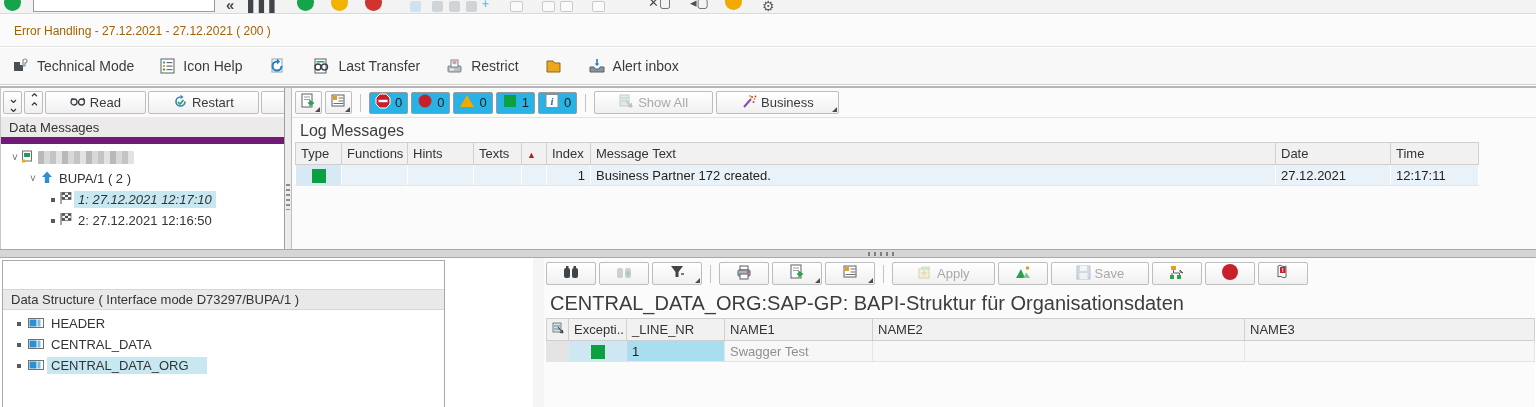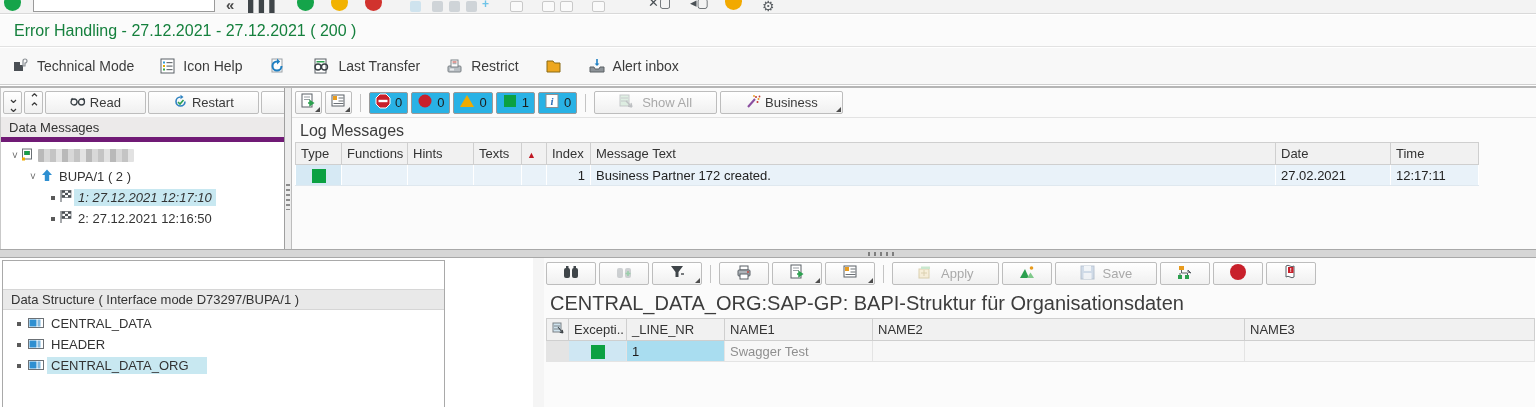--- a/index.html
+++ b/index.html
@@ -11,41 +11,41 @@
   .ts-item { position:absolute; top:2px; }
   .circle { border-radius:50%; width:17px; height:17px; }
   .ts-input { position:absolute; left:33px; top:-10px; width:182px; height:22px; background:#fff; border:1px solid #9a9a9a; }
   .ts-glyph { position:absolute; top:-4px; color:#4a4a4a; font-size:15px; font-weight:bold; }
   .ts-sq { position:absolute; top:1px; width:11px; height:11px; background:#cfd4d8; border-radius:2px; }
   .ts-osq { position:absolute; top:1px; width:13px; height:11px; background:#fafafa; border:1px solid #c9c9c9; border-radius:2px; }
   .gear { position:absolute; top:-2px; color:#5a5f63; font-size:14px; }
 
   
   .title-bar { position:absolute; left:0; top:15px; width:1536px; height:32px; background:#fbfbfb; border-bottom:1px solid #e2e2e2; display:flex; align-items:center; padding-left:14px; }
-  .title-bar .t { font-size:16px; color:#15803d; }
+  .title-bar .t { font-size:12px; color:#a16207; }
 
   
   .app-toolbar { position:absolute; left:0; top:48px; width:1536px; height:37px; background:#f8f8f8; border-bottom:1px solid #cfcfcf; display:flex; align-items:center; padding-left:12px; gap:26px; }
   .app-btn { display:flex; align-items:center; gap:7px; font-size:14px; color:#3c3c3c; cursor:default; }
   .app-btn svg { display:block; }
 
   
   .gbtn { display:inline-flex; align-items:center; gap:4px; background:linear-gradient(#ffffff,#f0f0f0); border:1px solid #bdbdbd; border-radius:2px; height:23px; padding:0 24px; font-size:13px; color:#3a3a3a; position:relative; }
   .gbtn.icon-only { padding:0 4px; }
-  .gbtn.disabled { color:#a9a9a9;gap:8px; }
+  .gbtn.disabled { color:#a9a9a9; }
   .dd { position:absolute; right:1px; bottom:1px; width:0; height:0; border-bottom:5px solid #4d4d4d; border-left:5px solid transparent; }
   .sep-v { width:1px; height:18px; background:#c4c4c4; margin:0 5px; }
   .panel-head { background:#e9e9e9; border-top:1px solid #d6d6d6; border-bottom:1px solid #d6d6d6; padding:2px 8px; color:#333; }
 
   
   .main { position:absolute; left:0; top:86px; width:1536px; height:163px; border-top:2px solid #b5b5b5; background:#fff; }
   .left-panel { position:absolute; left:0; top:0; width:284px; height:163px; border-left:1px solid #c9c9c9; background:#fff; }
   .lp-toolbar { display:flex; align-items:center; gap:2px; padding:3px 2px; background:#fafafa; }
   .chev2 { font-size:13px; font-weight:bold; color:#3a3a3a; letter-spacing:-2px; line-height:9px; display:inline-block; }
-  .lp-head { background:#eceaea; padding:3px 8px 2px 8px; color:#333; border-bottom:5px solid #701a75; }
+  .lp-head { background:#eceaea; padding:3px 8px 2px 8px; color:#333; border-bottom:7px solid #701a75; }
   .tree { padding-top:3px; }
   .tree-row { display:flex; align-items:center; height:21px; white-space:nowrap; }
   .tree-row .twisty { width:12px; text-align:center; color:#666; font-size:10px; }
   .tree-row .bullet { width:4px; height:4px; background:#5a5a5a; margin:0 4px; }
   .tree-row.selected .lbl-bg { background:#c8e8f1; }
   .lbl-bg { padding:1px 4px; }
   .redacted { display:inline-block; width:96px; height:13px; margin-left:4px;
     background:repeating-linear-gradient(90deg,#b9b9b9 0 6px,#d8d8d8 6px 12px,#c4c4c4 12px 18px,#e2e2e2 18px 24px);
     filter:blur(0.6px); border-radius:1px; }
   .v-split { position:absolute; left:284px; top:0; width:8px; height:163px; background:#ececec; border-left:1px solid #9f9f9f; border-right:1px solid #bdbdbd; }
@@ -391,21 +391,21 @@
       </thead>
       <tbody>
         <tr>
           <td class="type-cell"><span class="sq-green"></span></td>
           <td></td>
           <td></td>
           <td></td>
           <td></td>
           <td class="col-right">1</td>
           <td>Business Partner 172 created.</td>
-          <td>27.02.2021</td>
+          <td>27.12.2021</td>
           <td>12:17:11</td>
         </tr>
       </tbody>
     </table>
   </div>
 </div>
 
 <div class="h-split">
     <div class="dots"></div>
   </div>
@@ -416,30 +416,30 @@
     <div class="bl-blank"></div>
     <div class="panel-head">Data Structure ( Interface mode D73297/BUPA/1 )</div>
     <div class="tree">
       <div class="tree-row" style="padding-left:10px;">
         <span class="bullet"></span>
         <span style="margin:0 3px;"><svg width="16" height="10" viewBox="0 0 16 10">
               <rect x="0.5" y="0.5" width="15" height="9" fill="#fff" stroke="#6b7075"></rect>
               <rect x="1.5" y="1.5" width="7" height="7" fill="#2e8fd1"></rect>
               <rect x="9.5" y="1.5" width="3" height="7" fill="#7fb8e0"></rect>
             </svg></span>
-        <span class="lbl-bg">CENTRAL_DATA</span>
+        <span class="lbl-bg">HEADER</span>
       </div>
       <div class="tree-row" style="padding-left:10px;">
         <span class="bullet"></span>
         <span style="margin:0 3px;"><svg width="16" height="10" viewBox="0 0 16 10">
               <rect x="0.5" y="0.5" width="15" height="9" fill="#fff" stroke="#6b7075"></rect>
               <rect x="1.5" y="1.5" width="7" height="7" fill="#2e8fd1"></rect>
               <rect x="9.5" y="1.5" width="3" height="7" fill="#7fb8e0"></rect>
             </svg></span>
-        <span class="lbl-bg">HEADER</span>
+        <span class="lbl-bg">CENTRAL_DATA</span>
       </div>
       <div class="tree-row selected" style="padding-left:10px;">
         <span class="bullet"></span>
         <span style="margin:0 3px;"><svg width="16" height="10" viewBox="0 0 16 10">
               <rect x="0.5" y="0.5" width="15" height="9" fill="#fff" stroke="#6b7075"></rect>
               <rect x="1.5" y="1.5" width="7" height="7" fill="#2e8fd1"></rect>
               <rect x="9.5" y="1.5" width="3" height="7" fill="#7fb8e0"></rect>
             </svg></span>
         <span class="lbl-bg" style="background:#c8e8f1; min-width:160px;">CENTRAL_DATA_ORG</span>
       </div>

